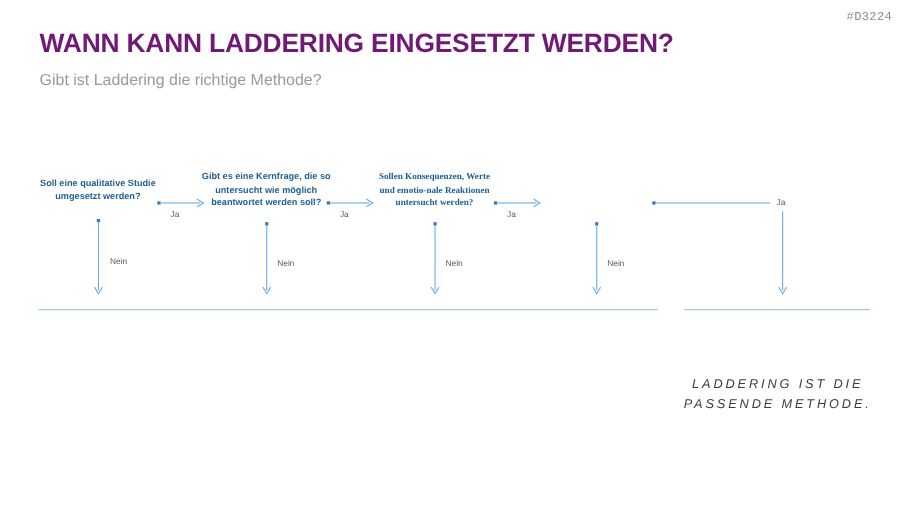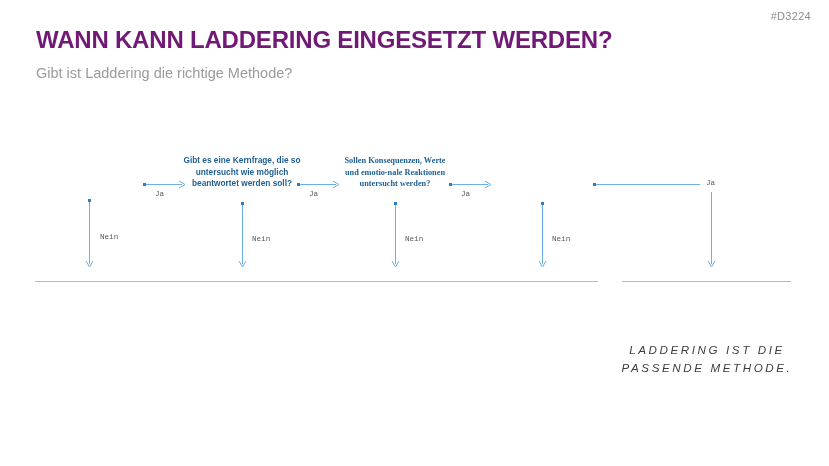--- a/index.html
+++ b/index.html
@@ -19,21 +19,21 @@
   }
 
   
   #doc-code {
     position: absolute;
     top: 10px;
     right: 18px;
     font-size: 11px;
     color: #8d8d8d;
     letter-spacing: 0.3px;
-    font-family: Liberation Sans, sans-serif;
+    font-family: Liberation Mono, monospace;
   }
   #page-title {
     position: absolute;
     left: 36px;
     top: 26px;
     font-size: 24px;
     font-weight: bold;
     color: #701a75;
     letter-spacing: -0.2px;
     white-space: nowrap;
@@ -85,21 +85,21 @@
   }
   .arrow-down {
     position: absolute;
     width: 9px;
     height: 9px;
   }
   .edge-label {
     position: absolute;
     font-size: 7.6px;
     color: #595959;
-    font-family: Liberation Mono, monospace;
+    font-family: Liberation Sans, sans-serif;
     white-space: nowrap;
   }
 
   
   .divider {
     position: absolute;
     height: 1.3px;
     background: #8fc4ec;
   }
   .result {
@@ -115,20 +115,23 @@
 </style>
 </head>
 <body>
 
 <div id="slide">
 
   <div id="doc-code">#D3224</div>
   <div id="page-title">WANN KANN LADDERING EINGESETZT WERDEN?</div>
   <div id="page-subtitle">Gibt ist Laddering die richtige Methode?</div>
 
+  <div class="node" style="left:30px; top:161px; width:118px;">
+    <span>Soll eine qualitative Studie umgesetzt werden?</span>
+  </div>
 
   <div class="dot" style="left:143px; top:183px;"></div>
   <div class="hline" style="left:146px; top:184px; width:36px;"></div>
   <svg class="arrow-right" style="left:178px; top:180px;" viewBox="0 0 9 9">
     <path d="M1 1 L7 4.5 L1 8" fill="none" stroke="#6aafe6" stroke-width="1"></path>
   </svg>
   <div class="edge-label" style="left:155px; top:190px;">Ja</div>
 
   <div class="dot" style="left:88px; top:199px;"></div>
   <div class="vline" style="left:89px; top:202px; height:62px;"></div>

